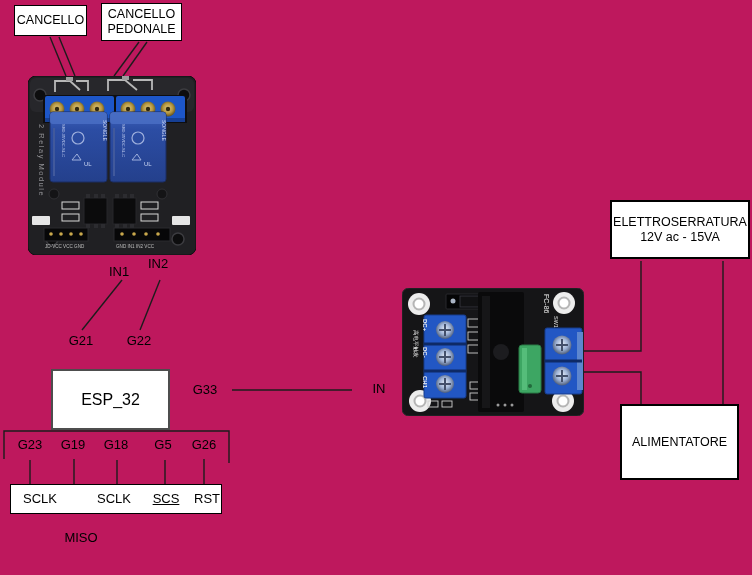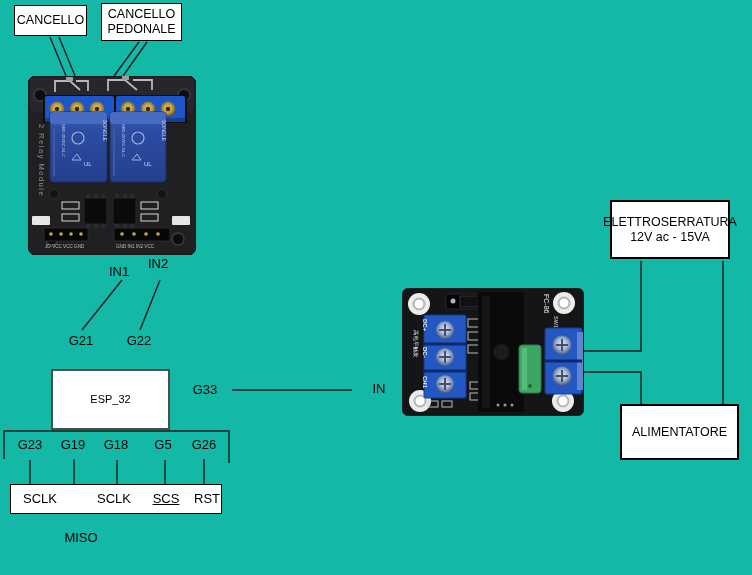--- a/index.html
+++ b/index.html
@@ -1,26 +1,26 @@
 <!DOCTYPE html>
 <html><head>
 <meta charset="utf-8">
 <style>
   html,body{margin:0;padding:0;background:#fff;}
   #canvas{
-    position:relative;width:752px;height:575px;background:#14b8a6;overflow:hidden;
+    position:relative;width:752px;height:575px;background:#be185d;overflow:hidden;
     font-family:"Liberation Sans",sans-serif;color:#000;
   }
   .box{
     position:absolute;background:#fff;border:1.3px solid #000;
     display:flex;flex-direction:column;align-items:center;justify-content:center;
     text-align:center;font-size:12.5px;line-height:15px;box-sizing:border-box;
   }
   .box.thick{border-width:2px;font-size:12.5px;}
-  #esp-box{border:2px solid #4d4d4d;font-size:11px;}
+  #esp-box{border:2px solid #4d4d4d;font-size:16px;}
   .lbl{
     position:absolute;font-size:13px;white-space:nowrap;text-align:center;
   }
   .center-x{transform:translateX(-50%);}
   svg{position:absolute;left:0;top:0;}
   #wires{pointer-events:none;}
 </style>
 </head>
 <body>
 
@@ -56,26 +56,26 @@
     <span>PEDONALE</span>
   </div>
 
   <div class="box" id="esp-box" style="left:51px;top:369px;width:119px;height:61px;">
     <span>ESP_32</span>
   </div>
 
   <div class="box" id="spi-box" style="left:10px;top:484px;width:212px;height:30px;border-width:1.5px;"></div>
 
 
-  <div class="box thick" style="left:610px;top:200px;width:120px;height:59px;">
+  <div class="box thick" style="left:610px;top:200px;width:140px;height:59px;">
     <span>ELETTROSERRATURA</span>
     <span>12V ac - 15VA</span>
   </div>
 
-  <div class="box thick" style="left:620px;top:404px;width:119px;height:56px;align-items:center;">
+  <div class="box thick" style="left:620px;top:404px;width:119px;height:76px;align-items:center;">
     <span>ALIMENTATORE</span>
   </div>
 
   <span class="lbl center-x" style="left:119px;top:256px;margin-top:8px;">IN1</span>
   <span class="lbl center-x" style="left:158px;top:256px;text-align:center;">IN2</span>
   <span class="lbl center-x" style="left:81px;top:333px;">G21</span>
   <span class="lbl center-x" style="left:139px;top:333px;">G22</span>
   <span class="lbl center-x" style="left:205px;top:382px;text-align:center;">G33</span>
   <span class="lbl center-x" style="left:379px;top:381px;">IN</span>
 

